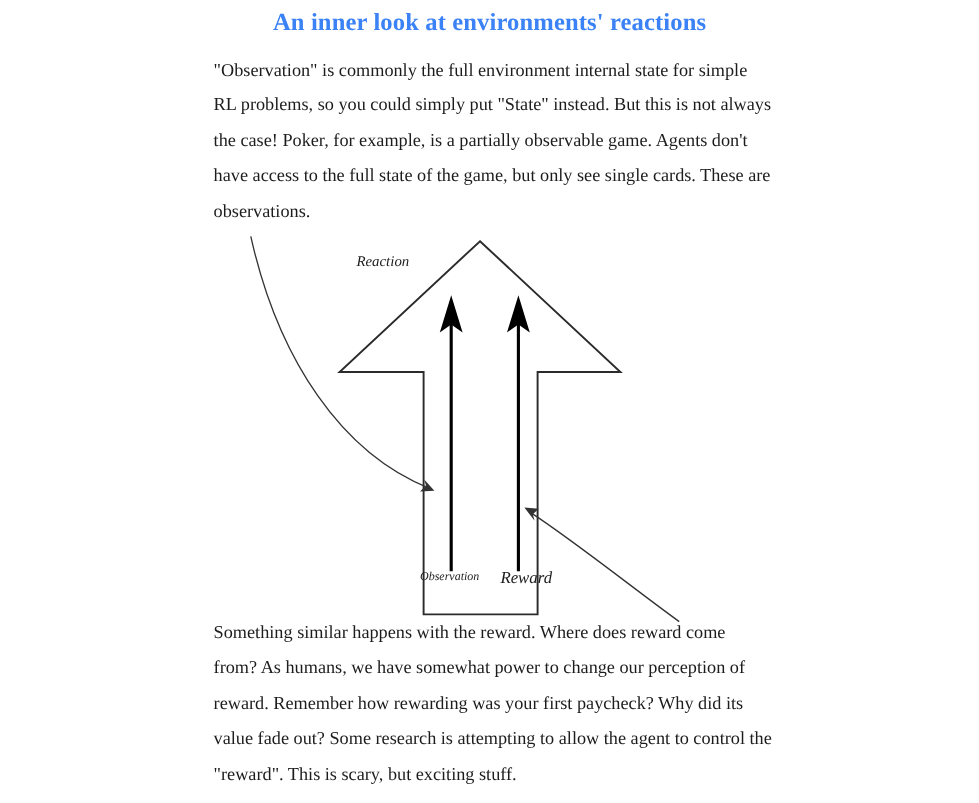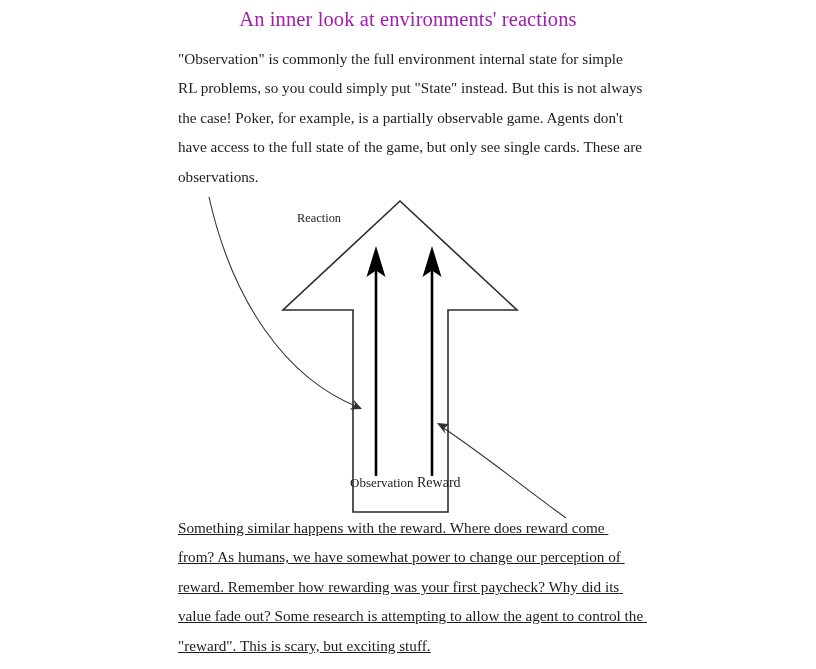--- a/index.html
+++ b/index.html
@@ -21,61 +21,62 @@
     inset: 0;
   }
 
   .page-title {
     position: absolute;
     top: 8px;
     left: 0;
     width: 816px;
     text-align: center;
     font-size: 20.5px;
-    font-weight: 400;
+    font-weight: 700;
     letter-spacing: 0.1px;
-    color: #a21caf;
+    color: #3b82f6;
   }
 
   .prose {
     position: absolute;
     left: 178px;
     width: 466px;
     font-size: 15.2px;
     line-height: 29.4px;
     color: #1c1c1c;
     text-align: left;
     white-space: pre-wrap;
   }
   .prose-top { top: 44px; }
-  .prose-bottom { top: 513px; text-decoration: underline; }
+  .prose-bottom { top: 513px; }
 
   .diagram {
     position: absolute;
     left: 0;
     top: 0;
     width: 816px;
     height: 669px;
     pointer-events: none;
   }
 
   .diagram-label {
     position: absolute;
     color: #1c1c1c;
     font-family: "Liberation Serif", "DejaVu Serif", serif;
+    font-style: italic;
   }
   .label-reaction {
     left: 297px;
     top: 211px;
     font-size: 12.4px;
   }
   .label-observation {
     left: 350px;
     top: 475px;
-    font-size: 13px;
+    font-size: 10px;
   }
   .label-reward {
     left: 417px;
     top: 475px;
     font-size: 14px;
   }
 </style>
 </head>
 <body>
 

